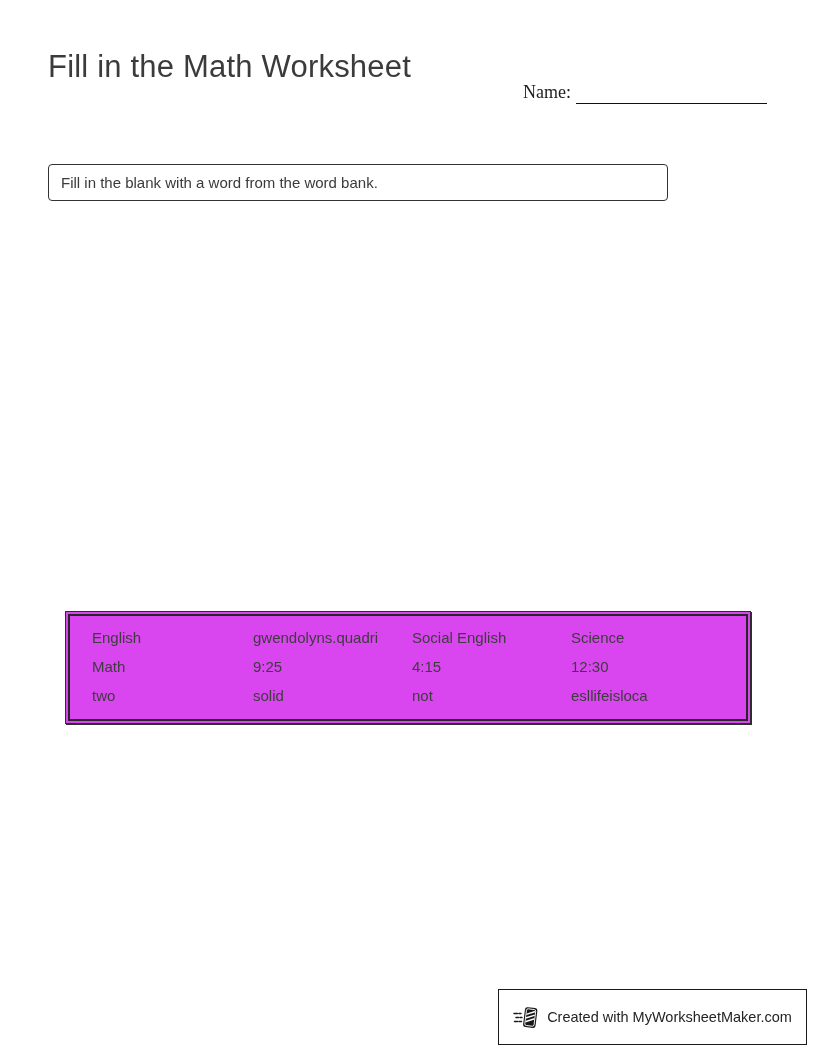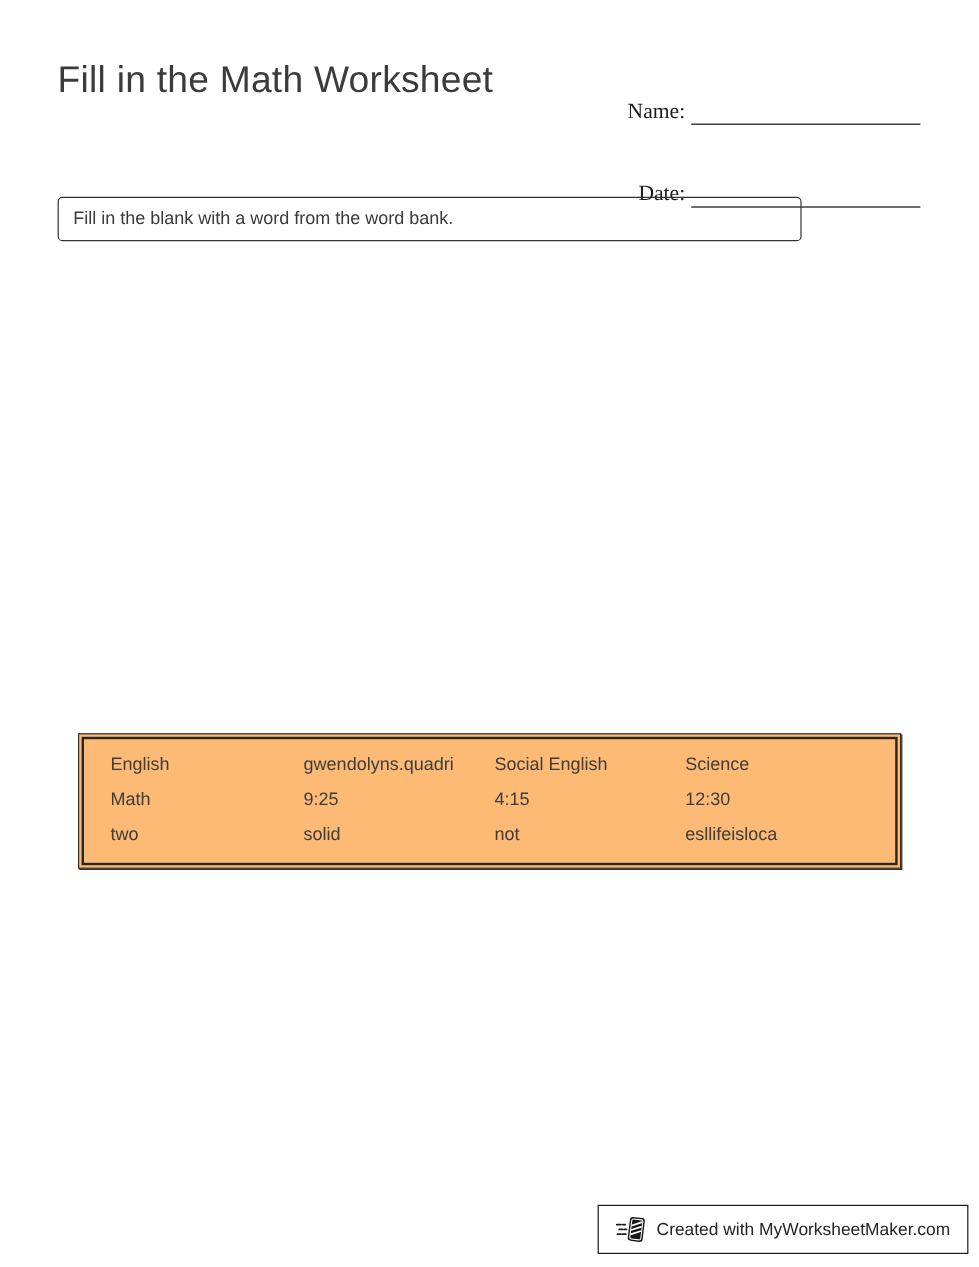--- a/index.html
+++ b/index.html
@@ -62,42 +62,42 @@
     color: #3a3a3a;
   }
 
   .word-bank {
     position: absolute;
     left: 65px; top: 611px;
     width: 686px;
     border: 1.6px solid #2e2e2e;
     padding: 2px;
     box-shadow: 1px 1px 0 #2e2e2e;
-    background: #fdba74;
+    background: #d946ef;
   }
   .word-bank-inner {
     border: 2.6px solid #262626;
     padding: 7px 0 9px 22px;
   }
   .wb-grid {
     display: grid;
     grid-template-columns: 161px 159px 159px 1fr;
   }
   .wb-cell {
     font-size: 15px;
     line-height: 29px;
     color: #3d3d3d;
     white-space: nowrap;
     overflow: hidden;
   }
 
   .footer-credit {
     position: absolute;
     right: 9px; bottom: 11px;
-    width: 309px; height: 41px;
+    width: 309px; height: 56px;
     border: 1.6px solid #1a1a1a;
     display: flex;
     align-items: center;
     justify-content: center;
     gap: 7px;
     font-size: 14.5px;
     color: #242424;
     background: #ffffff;
   }
   .footer-icon { width: 27px; height: 27px; flex: 0 0 auto; }
@@ -105,24 +105,20 @@
 </head>
 <body>
 
 <div class="page">
 
   <h1 class="title">Fill in the Math Worksheet</h1>
 
   <div class="name-date">
     <div class="nd-row">
       <span class="nd-label">Name:</span>
-      <span class="nd-line"></span>
-    </div>
-    <div class="nd-row">
-      <span class="nd-label">Date:</span>
       <span class="nd-line"></span>
     </div>
   </div>
 
   <div class="instruction-box">
     <span>Fill in the blank with a word from the word bank.</span>
   </div>
 
   <div class="word-bank">
     <div class="word-bank-inner">

